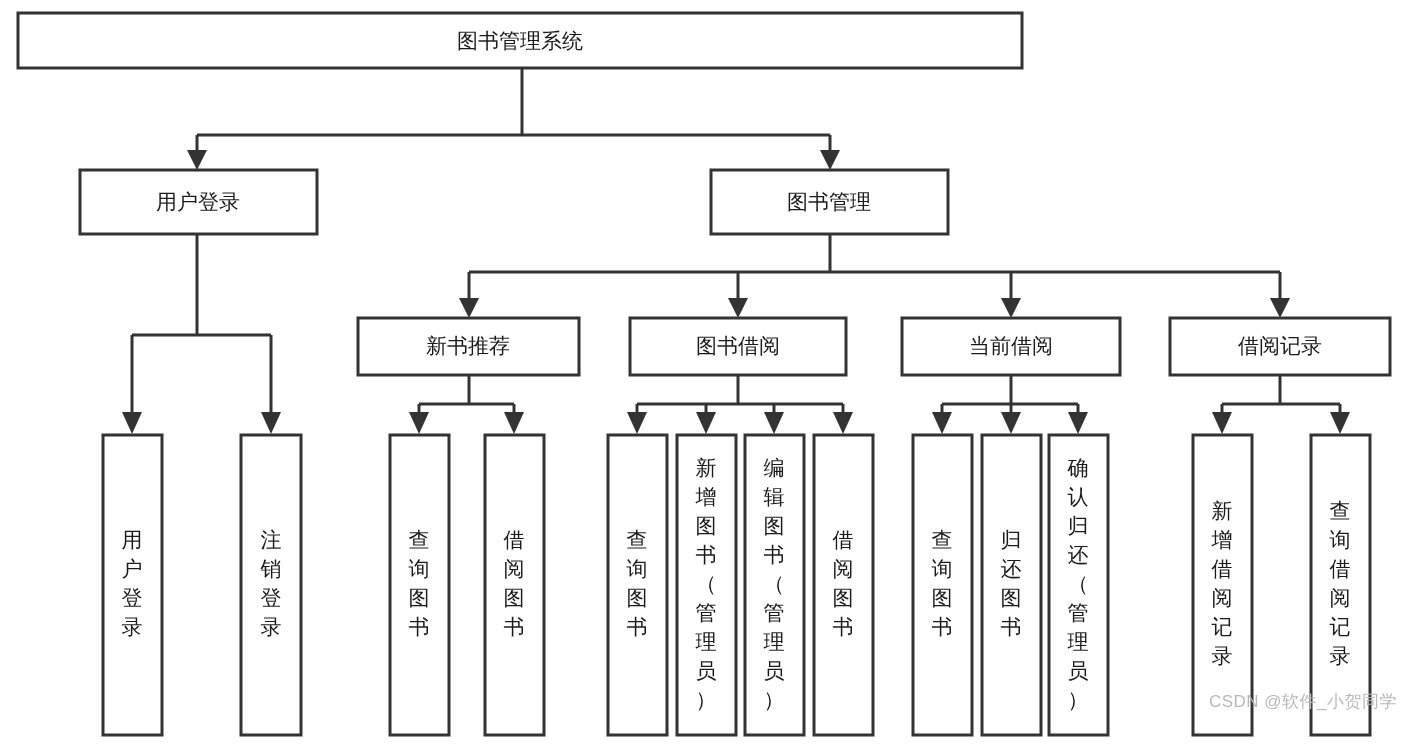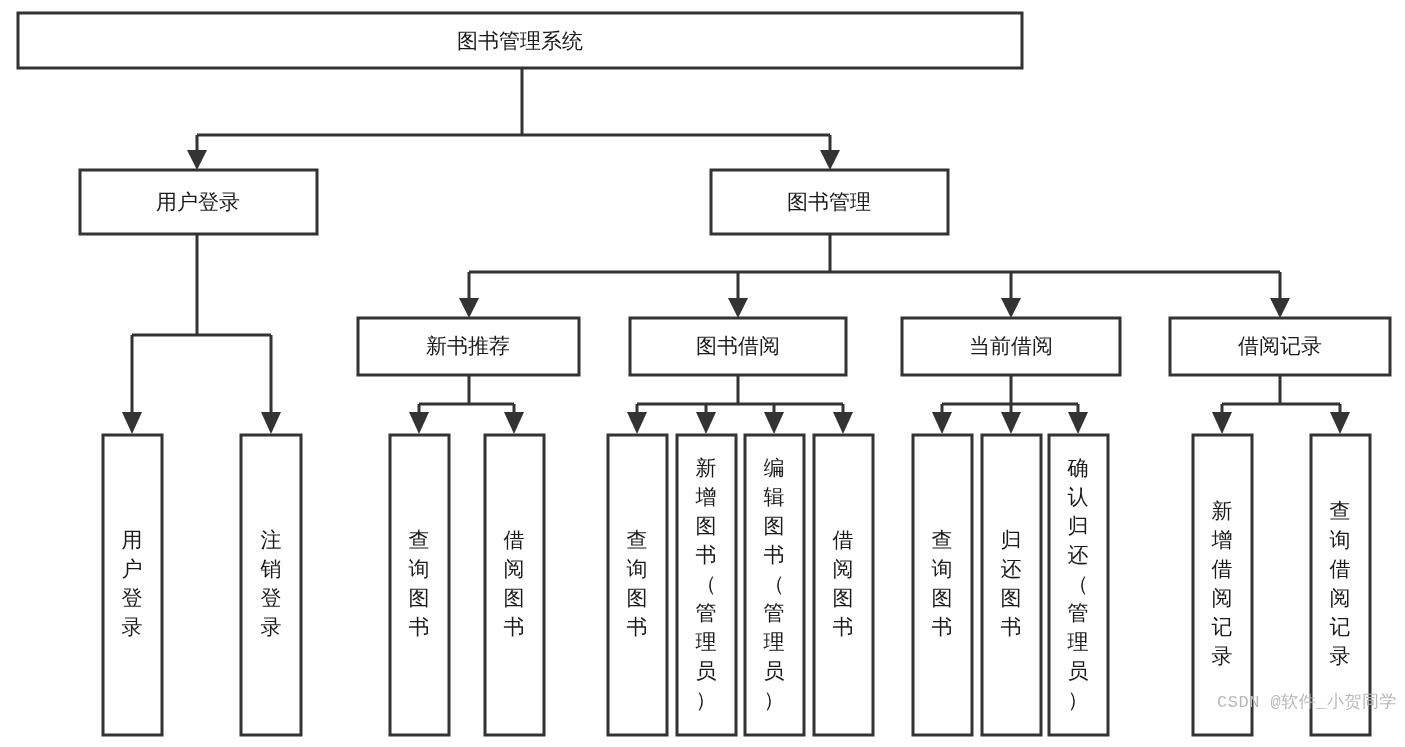--- a/index.html
+++ b/index.html
@@ -52,21 +52,21 @@
   .node-label-v {
     font-family: "Liberation Sans", "DejaVu Sans", sans-serif;
     font-size: 21px;
     fill: #1a1a1a;
     text-anchor: middle;
   }
   .watermark {
     position: absolute;
     right: 8px;
     bottom: 6px;
-    font-family: Liberation Mono, monospace;
+    font-family: Liberation Sans, sans-serif;
     font-size: 17px;
     color: #b8b8b8;
     white-space: nowrap;
     letter-spacing: 0.5px;
     user-select: none;
   }
 </style>
 </head>
 <body>
 

